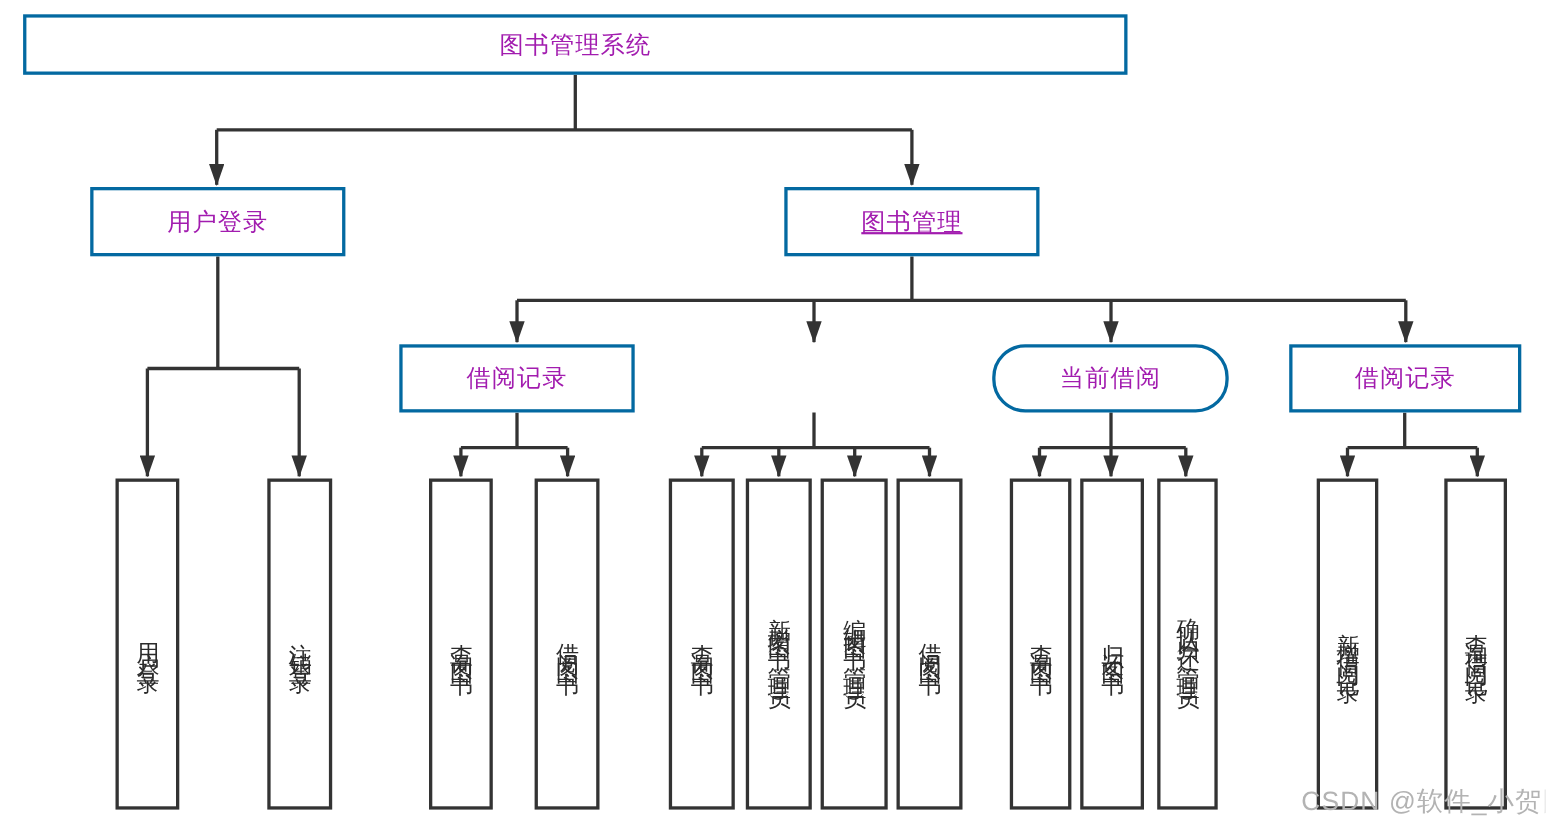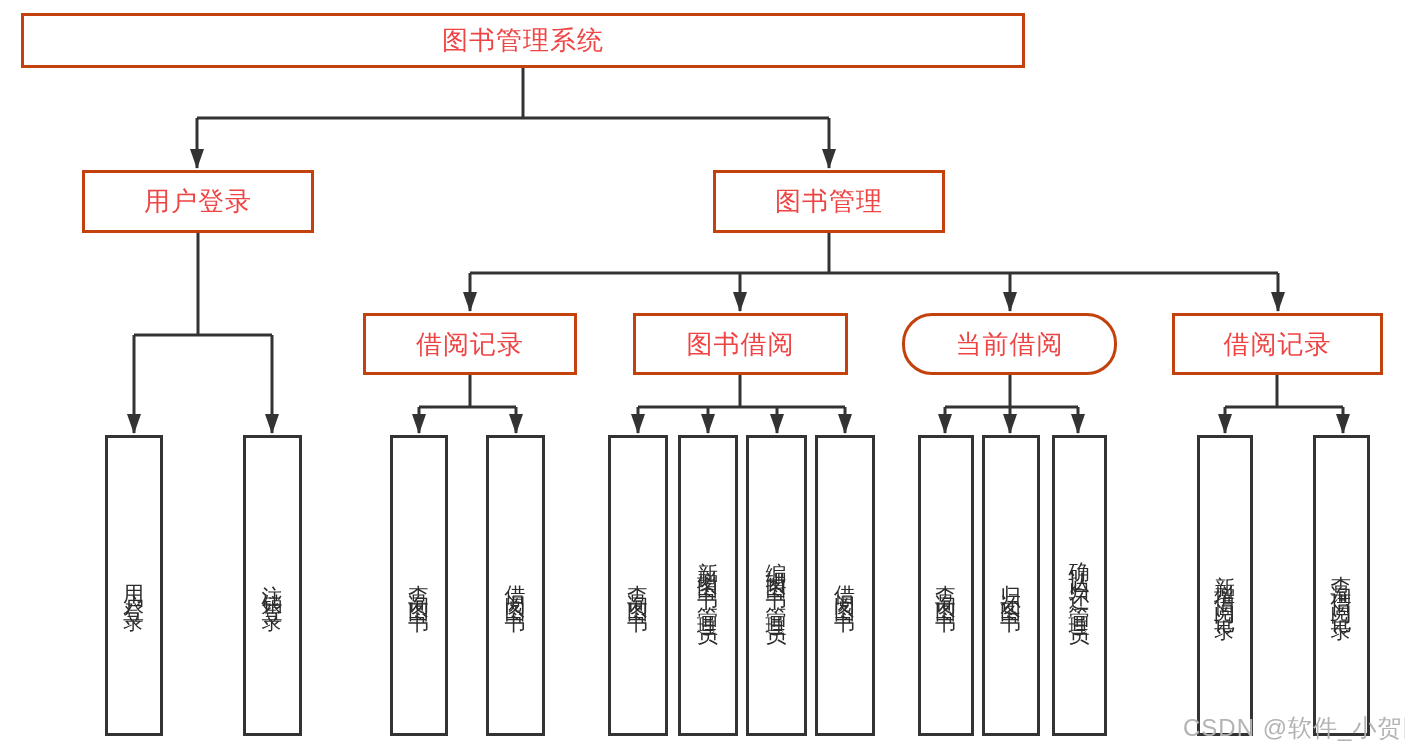--- a/index.html
+++ b/index.html
@@ -3,22 +3,22 @@
 <meta charset="utf-8">
 <style>
   html,body { margin:0; padding:0; background:#ffffff; }
   .canvas {
     position:relative; width:1405px; height:747px; background:#ffffff;
     font-family:"Liberation Sans","DejaVu Sans",sans-serif; overflow:hidden;
   }
   .lines { position:absolute; left:0; top:0; width:1405px; height:747px; }
   .hbox {
     position:absolute; box-sizing:border-box; background:#ffffff;
-    border:3px solid #c2410c; display:flex; align-items:center; justify-content:center;
-    font-size:26px; color:#ef4444; letter-spacing:1px; z-index:2;
+    border:3px solid #0369a1; display:flex; align-items:center; justify-content:center;
+    font-size:22px; color:#a21caf; letter-spacing:1px; z-index:2;
   }
   .vbox {
     position:absolute; top:435px; height:301px; box-sizing:border-box; background:#ffffff;
     border:3px solid #333333; display:flex; align-items:center; justify-content:center;
     z-index:2;
   }
   .vtext {
     writing-mode:vertical-rl; font-size:21px; line-height:1.1; letter-spacing:9px;
     color:#2b2b2b; white-space:nowrap;
   }
@@ -82,29 +82,26 @@
     </g>
   </svg>
 
   <div class="hbox" style="left:21px; top:13px; width:1004px; height:55px;">
     <span>图书管理系统</span>
   </div>
 
   <div class="hbox" style="left:82px; top:170px; width:232px; height:63px;">
     <span>用户登录</span>
   </div>
-  <div class="hbox" style="left:713px; top:170px; width:232px; height:63px;">
+  <div class="hbox" style="left:713px; top:170px; width:232px; height:63px;text-decoration:underline;">
     <span>图书管理</span>
   </div>
 
   <div class="hbox" style="left:363px; top:313px; width:214px; height:62px;">
     <span>借阅记录</span>
-  </div>
-  <div class="hbox" style="left:633px; top:313px; width:215px; height:62px;">
-    <span>图书借阅</span>
   </div>
   <div class="hbox" style="left:902px; top:313px; width:215px; height:62px;border-radius:30px;">
     <span>当前借阅</span>
   </div>
   <div class="hbox" style="left:1172px; top:313px; width:211px; height:62px;">
     <span>借阅记录</span>
   </div>
 
   <div class="vbox" style="left:105px; width:58px;">
     <span class="vtext">用户登录</span>

